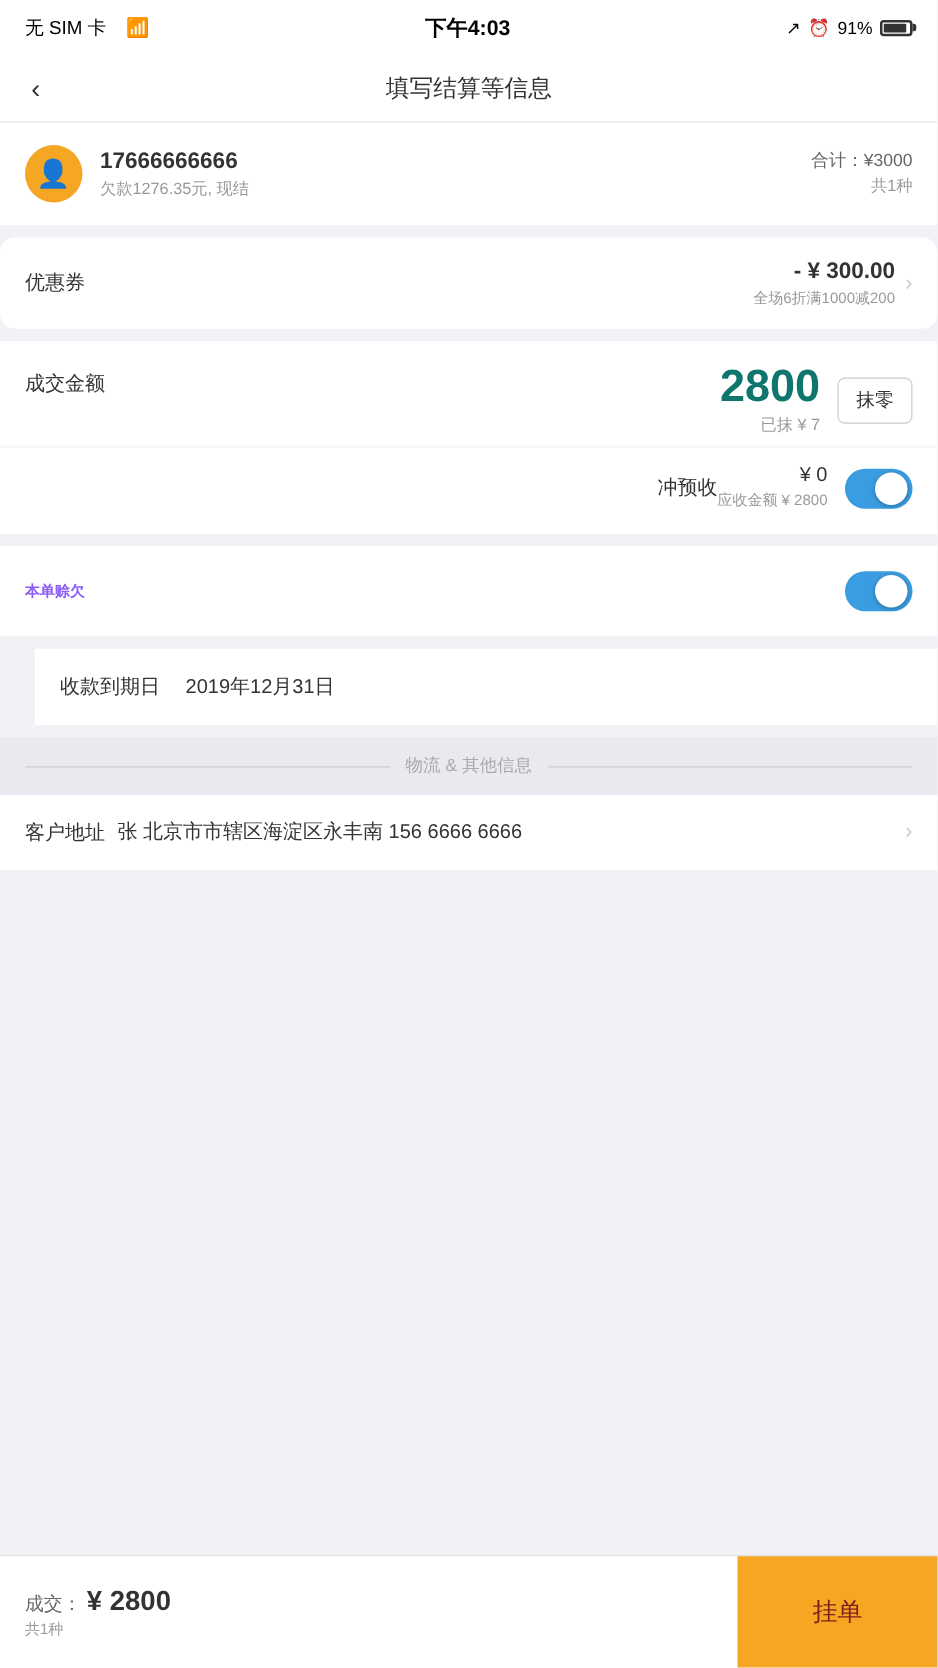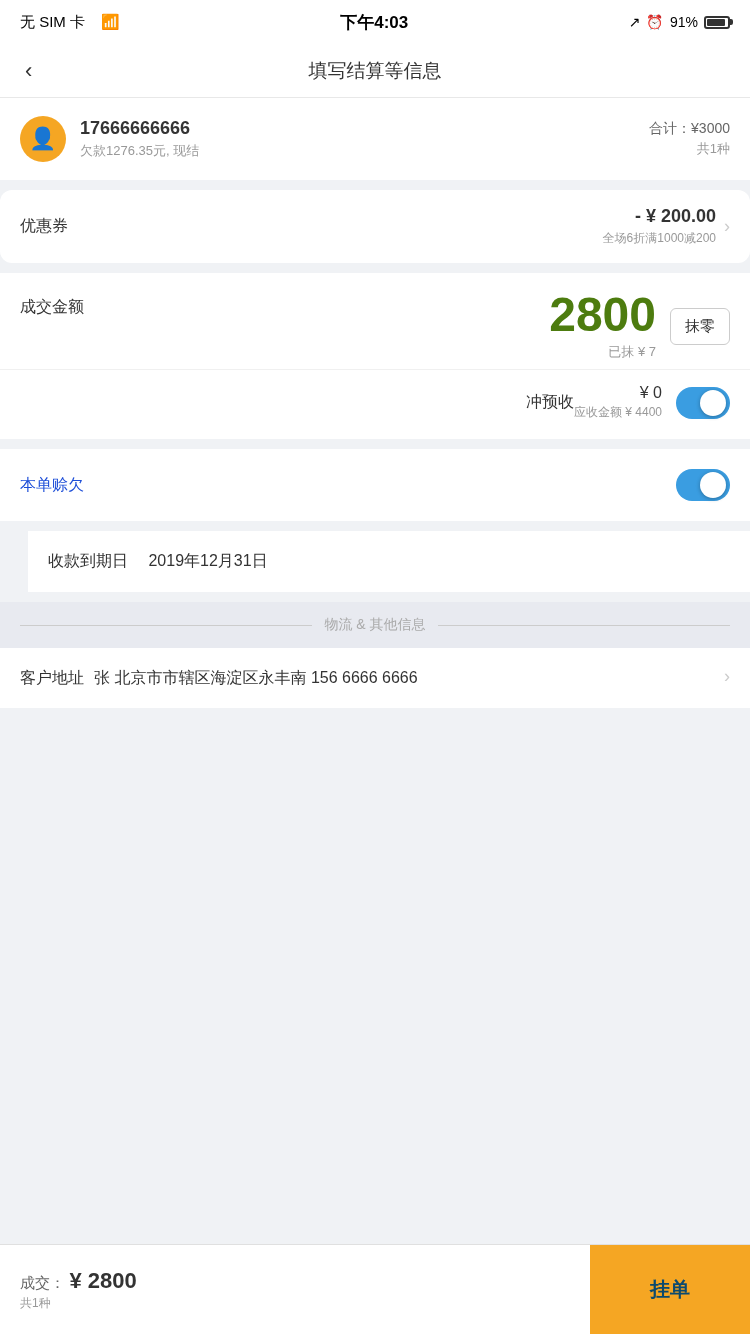--- a/index.html
+++ b/index.html
@@ -185,23 +185,23 @@
       color: #333;
       padding-top: 6px;
     }
     .amount-right {
       display: flex;
       align-items: center;
       gap: 14px;
     }
     .amount-value-block { text-align: right; }
     .amount-number {
-      font-size: 48px;
+      font-size: 36px;
       font-weight: 700;
-      color: #4d7c0f;
+      color: #0f766e;
       line-height: 1;
     }
     .amount-erased {
       font-size: 13px;
       color: #999;
       margin-top: 4px;
     }
     .round-btn {
       border: 1px solid #ccc;
       border-radius: 6px;
@@ -267,22 +267,23 @@
     
     .arrear-row {
       background: #fff;
       padding: 20px 20px;
       display: flex;
       align-items: center;
       justify-content: space-between;
       margin-bottom: 10px;
     }
     .arrear-label {
-      font-size: 16px;
-      color: #1d4ed8;
+      font-size: 12px;
+      color: #8b5cf6;
+      font-weight: bold;
     }
 
     
     .due-row {
       background: #fff;
       padding: 20px 20px;
       margin-bottom: 10px;
       font-size: 16px;
       color: #333;
       margin-left: 28px;
@@ -361,23 +362,23 @@
       color: #999;
       margin-top: 1px;
     }
     .bottom-actions {
       display: flex;
       height: 100%;
     }
     .btn-hang {
       width: 160px;
       background: #f5a623;
-      color: #0c4a6e;
+      color: #7f1d1d;
       font-size: 20px;
-      font-weight: 700;
+      font-weight: 400;
       border: none;
       cursor: pointer;
       display: flex;
       align-items: center;
       justify-content: center;
     }
     .btn-save {
       width: 160px;
       background: #3a9de1;
       color: #fff;
@@ -430,21 +431,21 @@
     <div class="user-right">
       <div class="total-label">合计：¥3000</div>
       <div class="total-count">共1种</div>
     </div>
   </div>
 
   <div class="coupon-row">
     <span class="coupon-label">优惠券</span>
     <div class="coupon-right">
       <div>
-        <div class="coupon-value">- ¥ 200.00</div>
+        <div class="coupon-value">- ¥ 300.00</div>
         <div class="coupon-desc">全场6折满1000减200</div>
       </div>
       <span class="chevron-right">›</span>
     </div>
   </div>
 
   <div class="section-white">
 
     <div class="amount-row">
       <span class="amount-label">成交金额</span>
@@ -455,21 +456,21 @@
         </div>
         <button class="round-btn">抹零</button>
       </div>
     </div>
 
     <div class="prepay-row">
       <span class="prepay-label">冲预收</span>
       <div class="prepay-right">
         <div class="prepay-value-block">
           <div class="prepay-amount">¥ 0</div>
-          <div class="prepay-desc">应收金额 ¥ 4400</div>
+          <div class="prepay-desc">应收金额 ¥ 2800</div>
         </div>
         <div class="toggle"></div>
       </div>
     </div>
 
   </div>
 
   <div class="arrear-row">
     <span class="arrear-label">本单赊欠</span>
     <div class="toggle"></div>

